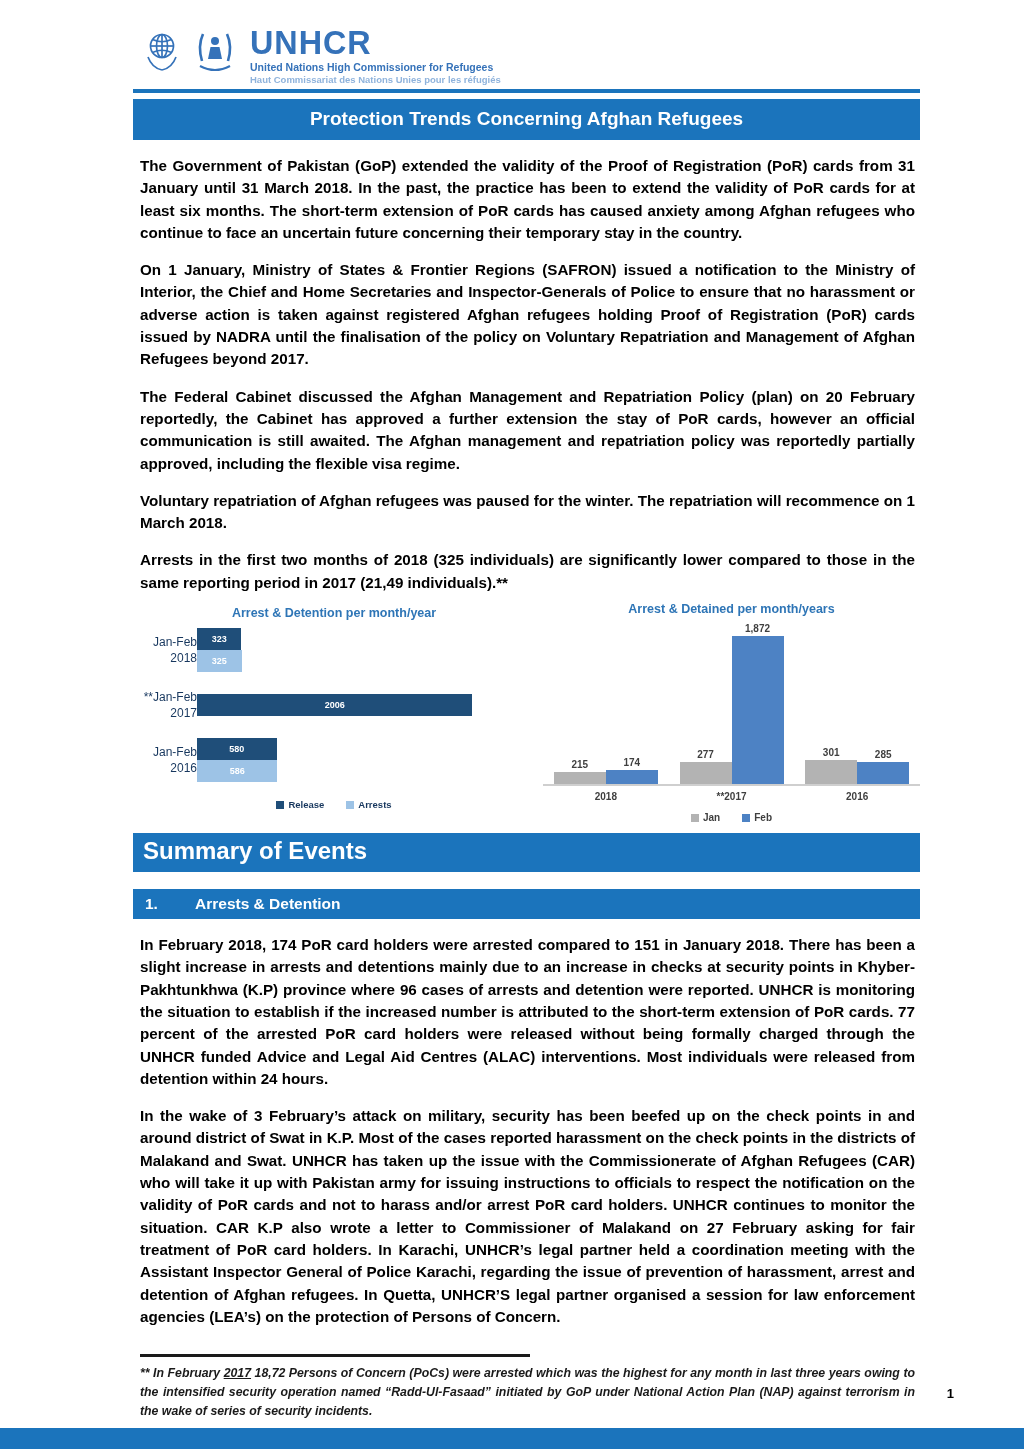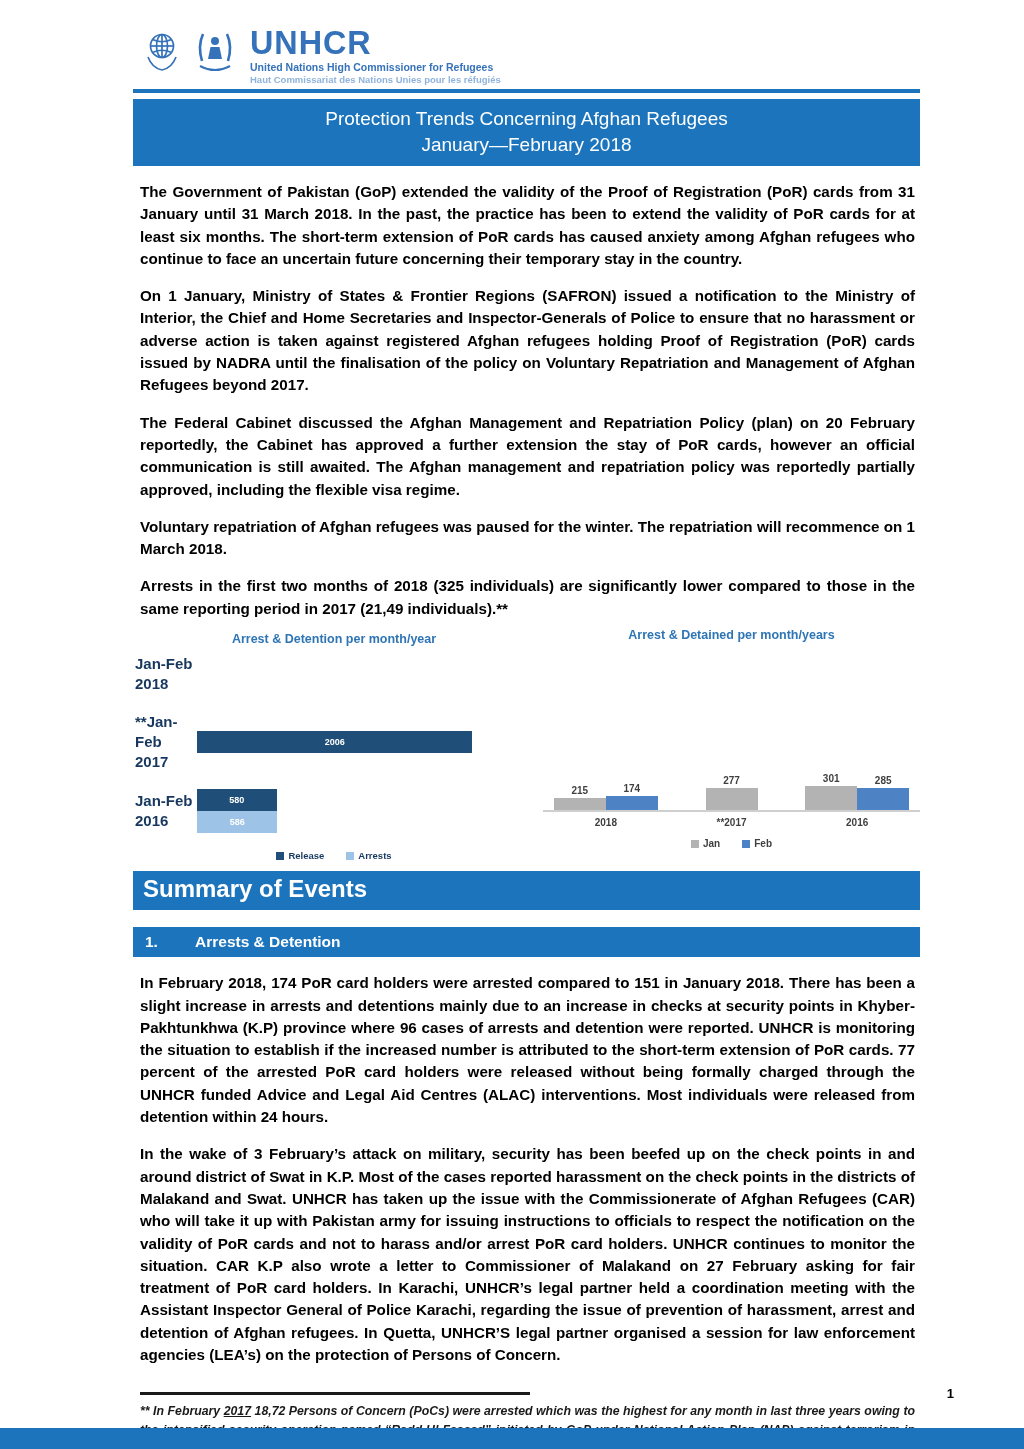--- a/index.html
+++ b/index.html
@@ -11,34 +11,34 @@
   
   .logo-row { margin:24px 0 0 7px; display:flex; align-items:flex-start; gap:9px; }
   .logo-mark { width:44px; height:48px; }
   .wordmark-block { margin-left:4px; }
   .wordmark { font-size:33px; font-weight:800; letter-spacing:1px; color:#3572b9; line-height:30px; transform:scaleX(.98); transform-origin:left; }
   .tagline-en { font-size:10.5px; font-weight:bold; color:#3572b9; margin-top:3px; }
   .tagline-fr { font-size:9.5px; font-weight:bold; color:#8fb3dc; margin-top:1px; }
   .blue-rule { height:4px; background:var(--accent); margin-top:4px; }
 
   
-  .title-banner { margin-top:6px; background:var(--accent); color:#fff; text-align:center; font-weight:normal; font-size:19px; line-height:26px; padding:7px 0 8px; }
+  .title-banner { margin-top:6px; background:var(--accent); color:#fff; text-align:center; font-weight:bold; font-size:19px; line-height:26px; padding:7px 0 8px; }
 
   
   .para { margin:15px 5px 0 7px; font-size:15.2px; font-weight:600; line-height:22.3px; text-align:justify; color:#000; }
 
   
   .charts-row { display:flex; margin-top:12px; }
   .chart { position:relative; }
   .chart-left { width:398px; margin-left:2px; }
   .chart-right { width:377px; margin-left:10px; margin-top:-4px; }
   .chart-title { font-size:12.5px; font-weight:bold; color:var(--titleblue); text-align:center; }
   .hbar-rows { margin-top:8px; }
   .hbar-row { display:flex; align-items:center; margin-bottom:17px; }
-  .hbar-label { width:62px; text-align:left; font-size:15px; font-weight:bold; color:#17375e; line-height:1.35; }
+  .hbar-label { width:62px; text-align:right; font-size:12px; font-weight:normal; color:#17375e; line-height:1.35; }
   .hbar-bars { flex:1; }
   .hbar { height:22px; display:flex; align-items:center; justify-content:center; color:#fff; font-size:9px; font-weight:bold; }
   .legend { display:flex; justify-content:center; gap:22px; font-size:9.5px; font-weight:bold; margin-top:2px;text-align:center; }
   .legend-left { color:#17375e; }
   .legend-right { color:#3f3f3f; font-size:10px; margin-top:10px; }
   .legend-item { display:flex; align-items:center; gap:4px; }
   .swatch { width:8px; height:8px; display:inline-block; }
 
   .vbar-plot { display:flex; align-items:flex-end; height:166px; margin-top:4px; border-bottom:2px solid #cfcfcf; }
   .vbar-cell { flex:1; display:flex; justify-content:center; align-items:flex-end; }
@@ -93,38 +93,45 @@
       <div class="wordmark-block">
         <div class="wordmark">UNHCR</div>
         <div class="tagline-en">United Nations High Commissioner for Refugees</div>
         <div class="tagline-fr">Haut Commissariat des Nations Unies pour les réfugiés</div>
       </div>
     </div>
     <div class="blue-rule"></div>
 
     <div class="title-banner">
       <div>Protection Trends Concerning Afghan Refugees</div>
-      <div>January—February 2018</div>
     </div>
 
     <p class="para">The Government of Pakistan (GoP) extended the validity of the Proof of Registration (PoR) cards from 31 January until 31 March 2018. In the past, the practice has been to extend the validity of PoR cards for at least six months. The short-term extension of PoR cards has caused anxiety among Afghan refugees who continue to face an uncertain future concerning their temporary stay in the country.</p>
     <p class="para">On 1 January, Ministry of States &amp; Frontier Regions (SAFRON) issued a notification to the Ministry of Interior, the Chief and Home Secretaries and Inspector-Generals of Police to ensure that no harassment or adverse action is taken against registered Afghan refugees holding Proof of Registration (PoR) cards issued by NADRA until the finalisation of the policy on Voluntary Repatriation and Management of Afghan Refugees beyond 2017.</p>
     <p class="para">The Federal Cabinet discussed the Afghan Management and Repatriation Policy (plan) on 20 February reportedly, the Cabinet has approved a further extension the stay of PoR cards, however an official communication is still awaited. The Afghan management and repatriation policy was reportedly partially approved, including the flexible visa regime.</p>
     <p class="para">Voluntary repatriation of Afghan refugees was paused for the winter. The repatriation will recommence on 1 March 2018.</p>
     <p class="para">Arrests in the first two months of 2018 (325 individuals) are significantly lower compared to those in the same reporting period in 2017 (21,49 individuals).**</p>
 
     <div class="charts-row">
       <div class="chart chart-left">
         <div class="chart-title">Arrest &amp; Detention per month/year</div>
         <div class="hbar-rows">
             <div class="hbar-row">
               <div class="hbar-label">
                 <div>Jan-Feb</div>
                 <div>2018</div>
               </div>
+              <div class="hbar-bars">
+                <div class="hbar" style="width: 44.3392px; background: rgb(31, 78, 121);">
+                  <span>323</span>
+                </div>
+                <div class="hbar" style="width: 44.6138px; background: rgb(157, 195, 230);">
+                  <span>325</span>
+                </div>
+              </div>
             </div>
             <div class="hbar-row">
               <div class="hbar-label">
                 <div>**Jan-Feb</div>
                 <div>2017</div>
               </div>
               <div class="hbar-bars">
                 <div class="hbar" style="width: 275.37px; background: rgb(31, 78, 121);">
                   <span>2006</span>
                 </div>
@@ -170,20 +177,24 @@
                   <div class="vcol-bar" style="height: 13.7564px; background: rgb(77, 130, 196);"></div>
                 </div>
               </div>
             </div>
             <div class="vbar-cell">
               <div class="vbar-pair">
                 <div class="vcol">
                   <div class="vcol-label">277</div>
                   <div class="vcol-bar" style="height: 21.8996px; background: rgb(179, 179, 179);"></div>
                 </div>
+                <div class="vcol">
+                  <div class="vcol-label">1,872</div>
+                  <div class="vcol-bar" style="height: 148px; background: rgb(77, 130, 196);"></div>
+                </div>
               </div>
             </div>
             <div class="vbar-cell">
               <div class="vbar-pair">
                 <div class="vcol">
                   <div class="vcol-label">301</div>
                   <div class="vcol-bar" style="height: 23.797px; background: rgb(179, 179, 179);"></div>
                 </div>
                 <div class="vcol">
                   <div class="vcol-label">285</div>

